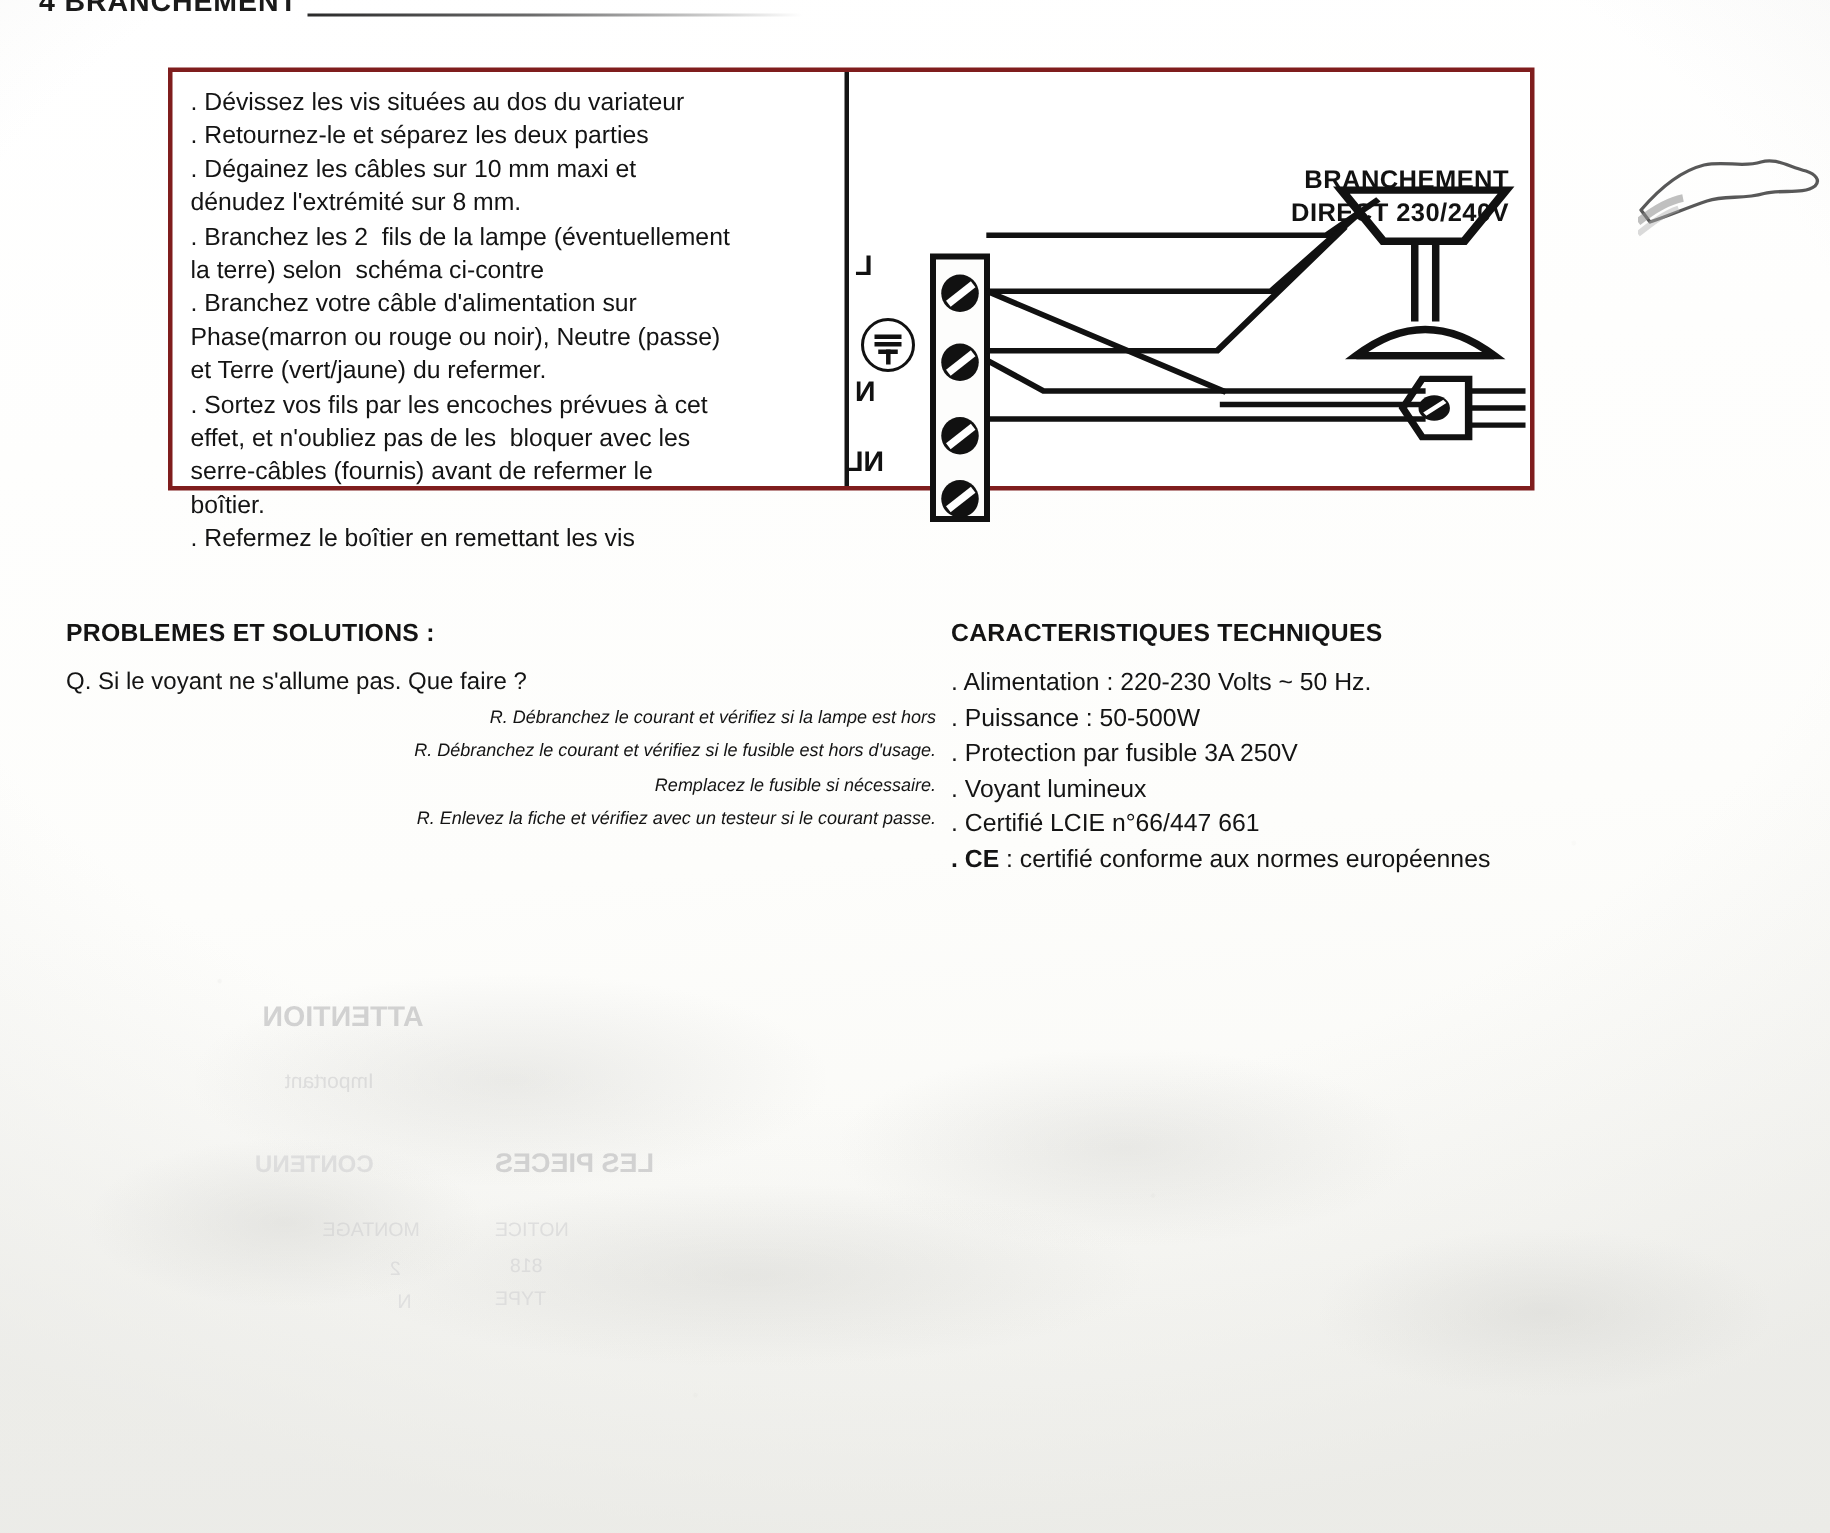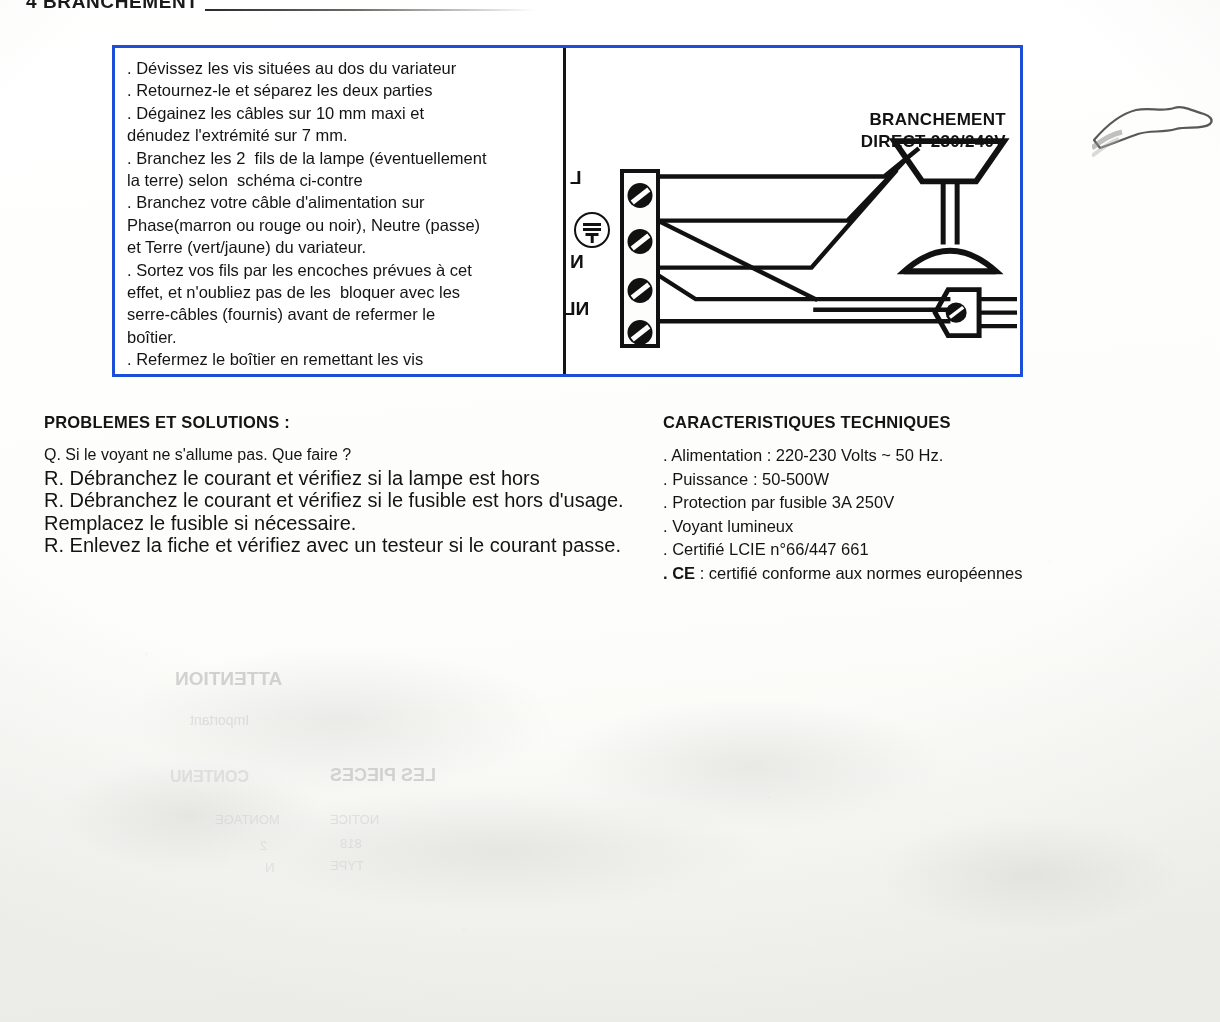--- a/index.html
+++ b/index.html
@@ -62,22 +62,22 @@
     height: 2px;
     background: linear-gradient(90deg, #2a2a2a 0%, #6a6a6a 45%, #c9c9c9 80%, #ffffff 100%);
   }
 
   
   .panel {
     position: absolute;
     left: 112px;
     top: 45px;
     width: 911px;
-    height: 332px;
-    border: 3px solid #1d4ed8;
+    height: 282px;
+    border: 3px solid #7f1d1d;
     box-sizing: border-box;
     background: #ffffff;
     display: flex;
   }
   .panel-left {
     width: 451px;
     box-sizing: border-box;
     border-right: 3px solid #141414;
     padding: 9px 6px 4px 12px;
   }
@@ -186,35 +186,37 @@
     height: 100%;
     pointer-events: none;
   }
 
   
   .col {
     position: absolute;
     color: #141414;
   }
   .col-left  { left: 44px;  top: 413px; width: 580px; }
-  .col-right { left: 663px; top: 413px; width: 520px; }
+  .col-right { left: 634px; top: 413px; width: 520px; }
 
   .col-title {
     font-weight: bold;
     font-size: 16.5px;
     letter-spacing: .2px;
     margin-bottom: 12px;
   }
   .q-line {
     font-size: 16px;
     line-height: 22.5px;
   }
   .r-line {
-    font-size: 20px;
+    font-size: 12px;
     line-height: 22.5px;
+    font-style: italic;
+    text-align: right;
   }
   .spec-line {
     font-size: 16.5px;
     line-height: 23.5px;
   }
   .spec-line b { font-weight: bold; }
 
   
   .tear {
     position: absolute;
@@ -255,26 +257,26 @@
 
   <div class="page-header">4  BRANCHEMENT</div>
   <div class="header-rule"></div>
 
   <div class="panel">
 
     <div class="panel-left">
       <div class="instr-line">. Dévissez les vis situées au dos du variateur</div>
       <div class="instr-line">. Retournez-le et séparez les deux parties</div>
       <div class="instr-line">. Dégainez les câbles sur 10 mm maxi et</div>
-      <div class="instr-line">dénudez l'extrémité sur 7 mm.</div>
+      <div class="instr-line">dénudez l'extrémité sur 8 mm.</div>
       <div class="instr-line">. Branchez les 2  fils de la lampe (éventuellement</div>
       <div class="instr-line">la terre) selon  schéma ci-contre</div>
       <div class="instr-line">. Branchez votre câble d'alimentation sur</div>
       <div class="instr-line">Phase(marron ou rouge ou noir), Neutre (passe)</div>
-      <div class="instr-line">et Terre (vert/jaune) du variateur.</div>
+      <div class="instr-line">et Terre (vert/jaune) du refermer.</div>
       <div class="instr-line">. Sortez vos fils par les encoches prévues à cet</div>
       <div class="instr-line">effet, et n'oubliez pas de les  bloquer avec les</div>
       <div class="instr-line">serre-câbles (fournis) avant de refermer le</div>
       <div class="instr-line">boîtier.</div>
       <div class="instr-line">. Refermez le boîtier en remettant les vis</div>
     </div>
 
     <div class="panel-right">
 
       <div class="diagram-title">

